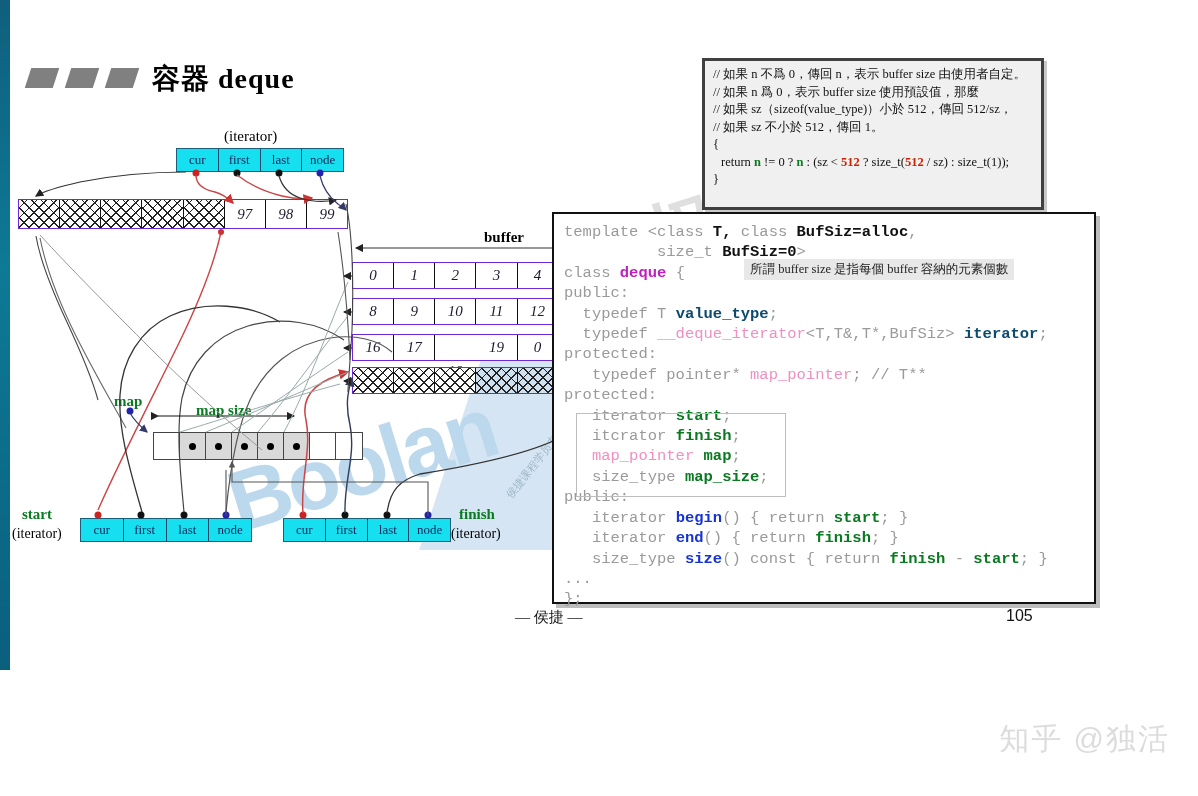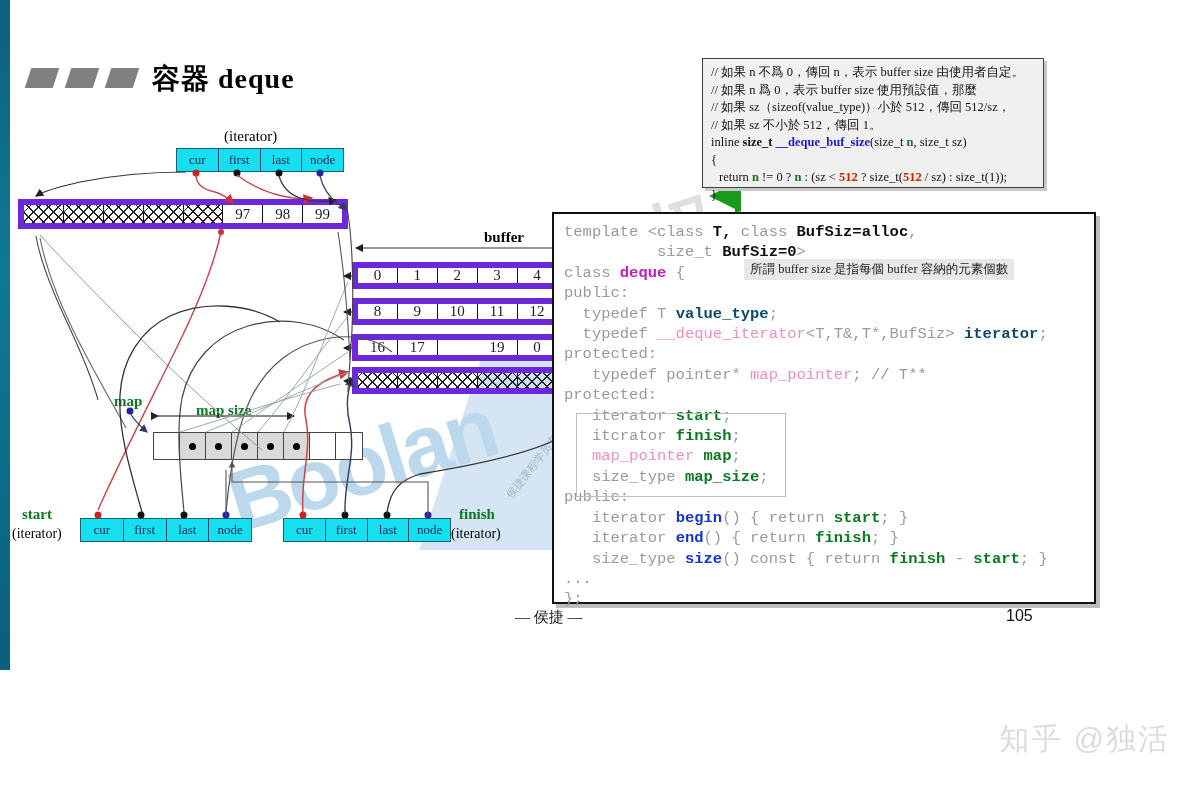--- a/index.html
+++ b/index.html
@@ -33,22 +33,22 @@
   .wm-boolan .tag{position:absolute;left:250px;top:60px;font-size:11px;color:#9fb6c6;
       transform:rotate(-52deg);white-space:nowrap;font-family:"Liberation Sans",sans-serif;}
   .wm-gray{position:absolute;left:575px;top:195px;width:180px;height:130px;
       pointer-events:none;opacity:.18;}
   .wm-gray .g{position:absolute;font-size:72px;font-weight:bold;color:#555;
       transform:rotate(-18deg);font-family:"Liberation Sans",sans-serif;}
   .wm-zhihu{position:absolute;right:28px;bottom:36px;font-size:30px;color:#dcdcdc;
       font-family:"Liberation Sans",sans-serif;letter-spacing:2px;}
 
   
-  .cellrow{position:absolute;display:flex;border:6px solid #6d28d9;box-sizing:border-box;
-      background:#fff;}
+  .cellrow{position:absolute;display:flex;border:1px solid #6d28d9;box-sizing:border-box;
+      background:#fff;font-style:italic;}
   .cellrow .c{border-right:1px solid #111;box-sizing:border-box;display:flex;
       align-items:center;justify-content:center;font-size:15px;color:#1a1a2e;
       font-family:"Liberation Serif",serif;}
   .cellrow .c:last-child{border-right:none;}
   .hatch{background-image:
       repeating-linear-gradient(45deg,#222 0 1px,transparent 1px 7px),
       repeating-linear-gradient(-45deg,#222 0 1px,transparent 1px 7px);}
   .hatch-blue{background-color:#cfe0f0;background-image:
       repeating-linear-gradient(45deg,#222 0 1px,transparent 1px 7px),
       repeating-linear-gradient(-45deg,#222 0 1px,transparent 1px 7px);}
@@ -67,22 +67,22 @@
   .maprow{position:absolute;display:flex;border:1px solid #444;box-sizing:border-box;
       background:#fff;}
   .maprow .mc{width:26px;height:26px;border-right:1px solid #444;box-sizing:border-box;
       position:relative;}
   .maprow .mc:last-child{border-right:none;}
   .maprow .mc.filled{background:#d9d9d9;}
   .maprow .mc.filled::after{content:"";position:absolute;left:50%;top:50%;width:7px;height:7px;
       margin:-3.5px 0 0 -3.5px;border-radius:50%;background:#000;}
 
   
-  .comment-box{position:absolute;left:702px;top:58px;width:342px;height:130px;
-      background:#f0f0f0;border:1px solid #404040;box-shadow:3px 3px 0 #c9c9c9;
+  .comment-box{position:absolute;left:702px;top:58px;width:342px;height:152px;
+      background:#f0f0f0;border:3px solid #404040;box-shadow:3px 3px 0 #c9c9c9;
       box-sizing:border-box;padding:5px 8px;font-size:12.5px;line-height:17.5px;
       color:#111;font-family:"Liberation Serif",serif;}
   .code-box{position:absolute;left:552px;top:212px;width:544px;height:392px;
       background:#ffffff;border:2px solid #111;box-shadow:4px 4px 0 #bdbdbd;
       box-sizing:border-box;padding:8px 10px;
       font-family:"Liberation Mono",monospace;font-size:15.5px;line-height:20.4px;
       color:#9a9a9a;white-space:pre;}
   .anno-buf{position:absolute;left:744px;top:259px;background:#e8e8e8;
       padding:2px 6px;font-size:12.5px;color:#222;font-family:"Liberation Serif",serif;}
   .inner-frame{position:absolute;left:576px;top:413px;width:208px;height:82px;
@@ -314,21 +314,20 @@
 
     <path class="fl" d="M346,204 C352,230 354,280 352,330 C350,366 348,382 348,392" stroke="#444" stroke-width="1.1"></path>
     <path class="fl" d="M338,232 C344,270 348,320 350,360" stroke="#555" stroke-width="1.1"></path>
   </svg>
 
   <div class="comment-box">
     <div>// 如果 n 不爲 0，傳回 n，表示 buffer size 由使用者自定。</div>
     <div>// 如果 n 爲 0，表示 buffer size 使用預設值，那麼</div>
     <div>//     如果 sz（sizeof(value_type)）小於 512，傳回 512/sz，</div>
     <div>//     如果 sz 不小於 512，傳回 1。</div>
-    <div><span>inline </span><b class="k-black">size_t </b><b class="c-navy">__deque_buf_size</b><span>(size_t </span><b class="c-green">n</b><span>, size_t sz)</span></div>
     <div>{</div>
     <div style="padding-left:8px;"><span>return </span><b class="c-green">n</b><span> != 0 ? </span><b class="c-green">n</b><span> : (sz &lt; </span><b class="c-red">512</b><span> ? size_t(</span><b class="c-red">512</b><span> / sz) : size_t(1));</span></div>
     <div>}</div>
   </div>
 
   <div class="code-box"><span>template &lt;class </span><span class="k-black">T,</span><span> class </span><span class="k-black">BufSiz=alloc</span><span>,</span>
 <span>          size_t </span><span class="k-black">BufSiz=0</span><span>&gt;</span>
 <span>class </span><span class="k-purple">deque</span><span> {</span>
 <span>public:</span>
 <span>  typedef T </span><span class="k-red">value_type</span><span>;</span>

